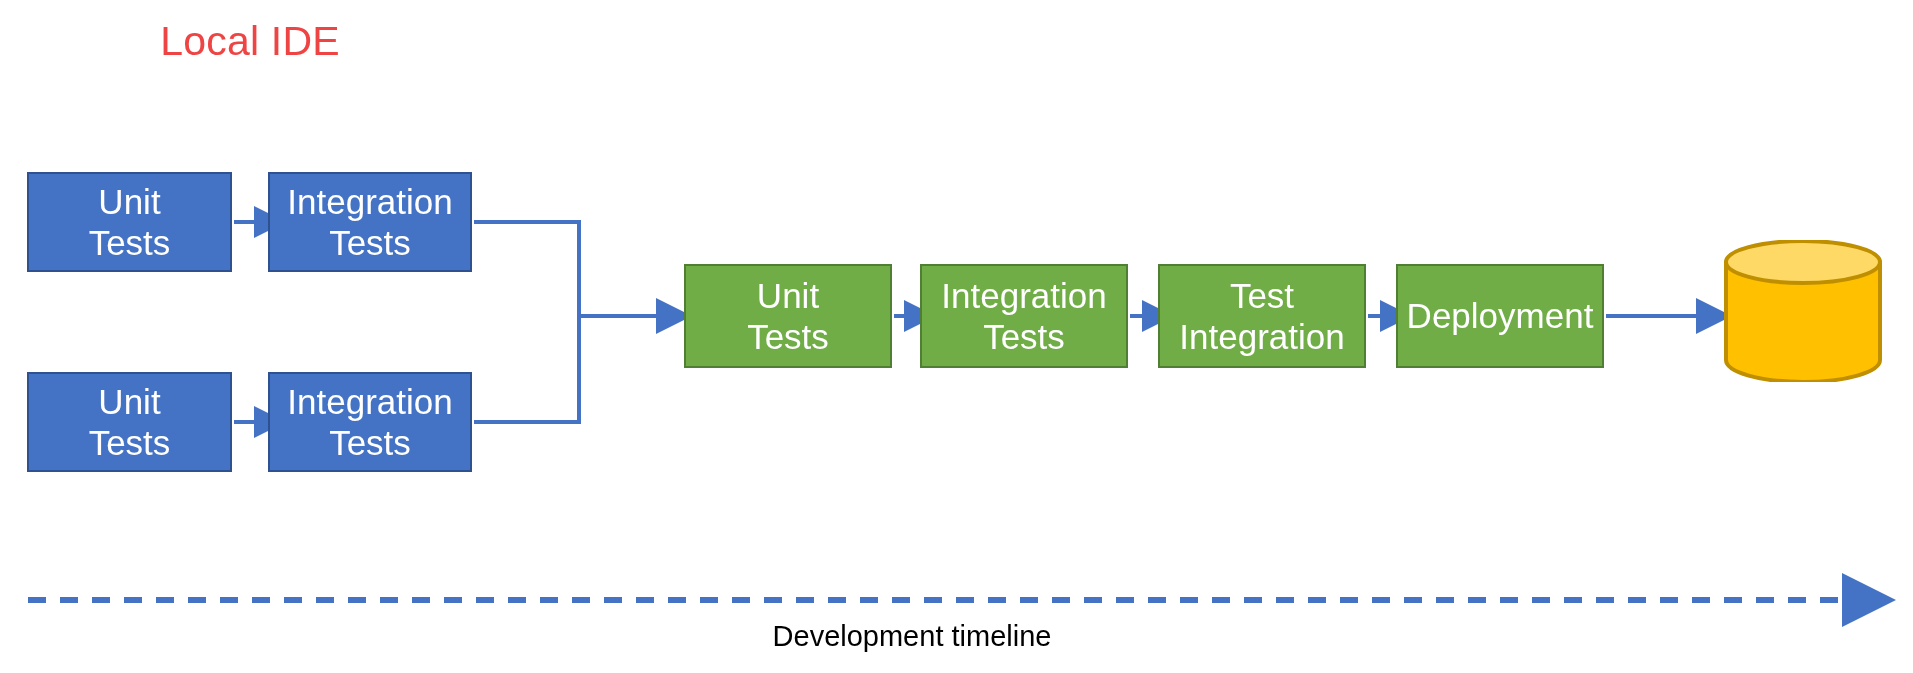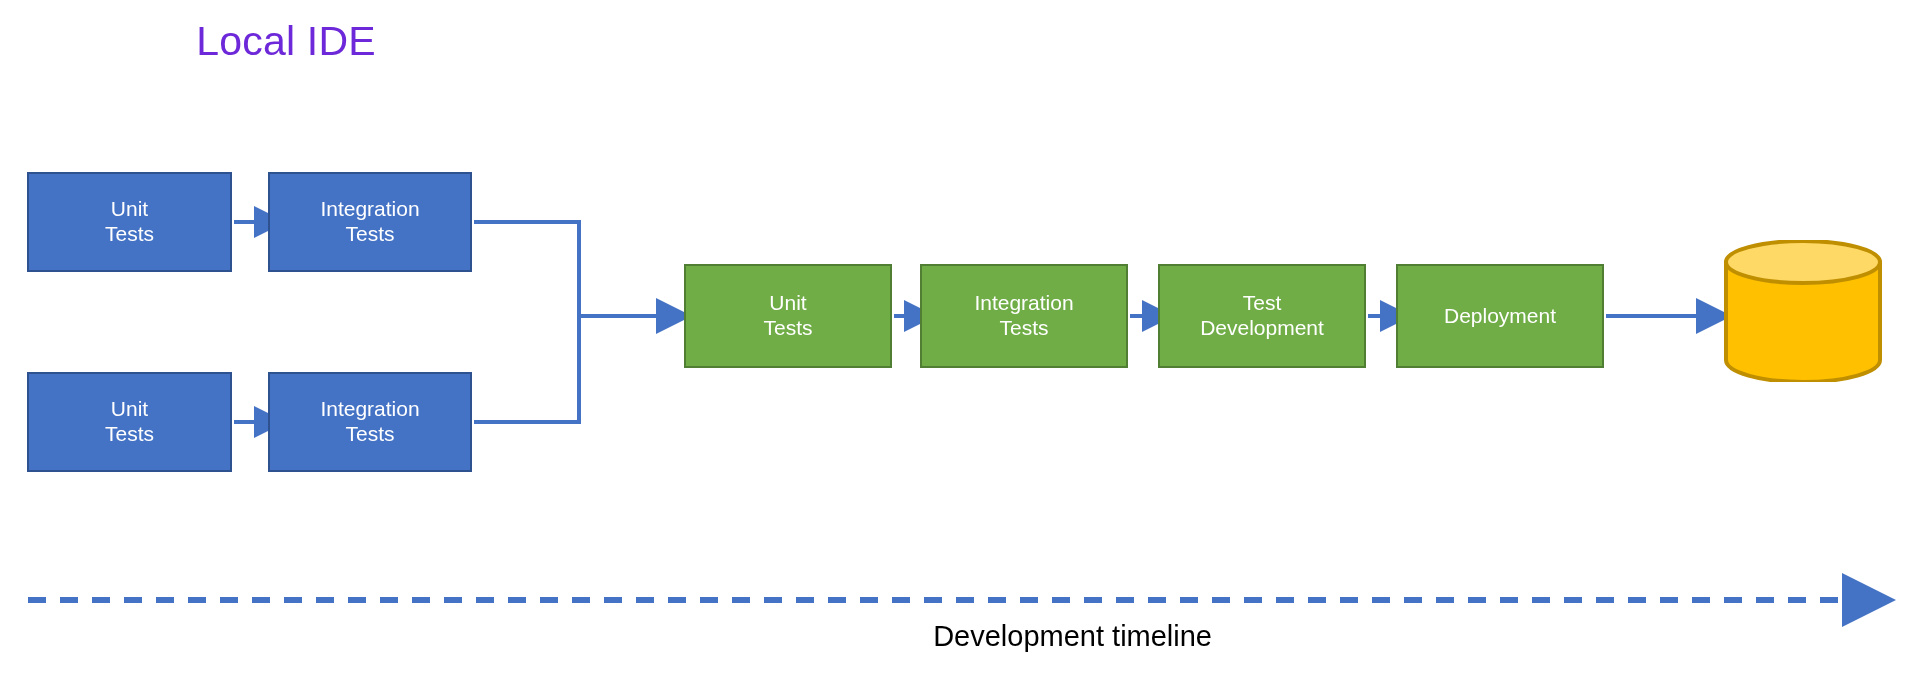--- a/index.html
+++ b/index.html
@@ -12,38 +12,37 @@
     width: 1913px;
     height: 673px;
     background: #ffffff;
     overflow: hidden;
     font-family: "Liberation Sans", sans-serif;
   }
   .section-title {
     position: absolute;
     font-size: 41px;
     line-height: 1.15;
-    color: #6d28d9;
+    color: #ef4444;
     white-space: nowrap;
     font-weight: 400;
     letter-spacing: 0.2px;
-    padding-left: 36px;
   }
   #title-local-ide { left: 0px; top: 18px; width: 500px; text-align: center; }
   #title-cicd      { left: 905px; top: 18px; width: 400px; text-align: center; }
 
   .node {
     position: absolute;
     box-sizing: border-box;
     display: flex;
     align-items: center;
     justify-content: center;
     text-align: center;
     color: #ffffff;
-    font-size: 21px;
+    font-size: 35px;
     line-height: 1.18;
     white-space: pre-line;
     font-weight: 400;
   }
   .node.blue {
     background: #4472C4;
     border: 2px solid #2E528F;
   }
   .node.green {
     background: #70AD47;
@@ -63,21 +62,21 @@
     width: 1913px;
     height: 673px;
     pointer-events: none;
   }
 
   #timeline-label {
     position: absolute;
     left: 612px;
     top: 620px;
     width: 600px;
-    text-align: right;
+    text-align: center;
     font-size: 29px;
     color: #000000;
     white-space: nowrap;
   }
 </style>
 </head>
 <body>
 
 <div id="canvas">
 
@@ -137,21 +136,21 @@
   <div class="node blue" style="left:268px; top:372px; width:204px; height:100px;">Integration
 Tests</div>
 
   <div class="node green" style="left:684px;  top:264px; width:208px; height:104px;">Unit
 Tests</div>
 
   <div class="node green" style="left:920px;  top:264px; width:208px; height:104px;">Integration
 Tests</div>
 
   <div class="node green" style="left:1158px; top:264px; width:208px; height:104px;">Test
-Development</div>
+Integration</div>
 
   <div class="node green" style="left:1396px; top:264px; width:208px; height:104px;">Deployment</div>
 
   <div id="db-cylinder" style="left:1723px; top:240px; width:160px; height:142px;">
     <svg width="160" height="142" viewBox="0 0 160 142" xmlns="http://www.w3.org/2000/svg">
       <path d="M3,22 L3,120 A77,22 0 0 0 157,120 L157,22 Z" fill="#FFC000" stroke="#BF8F00" stroke-width="4" stroke-linejoin="round"></path>
       <ellipse cx="80" cy="22" rx="77" ry="21" fill="#FFD966" stroke="#BF8F00" stroke-width="4"></ellipse>
     </svg>
   </div>
 

